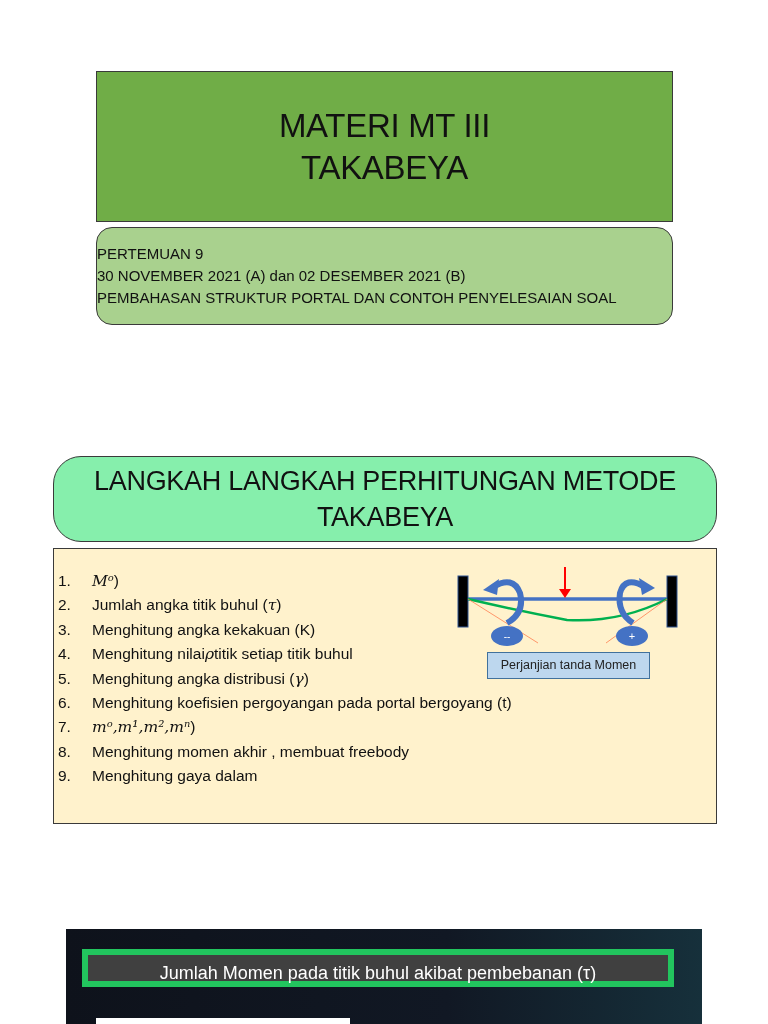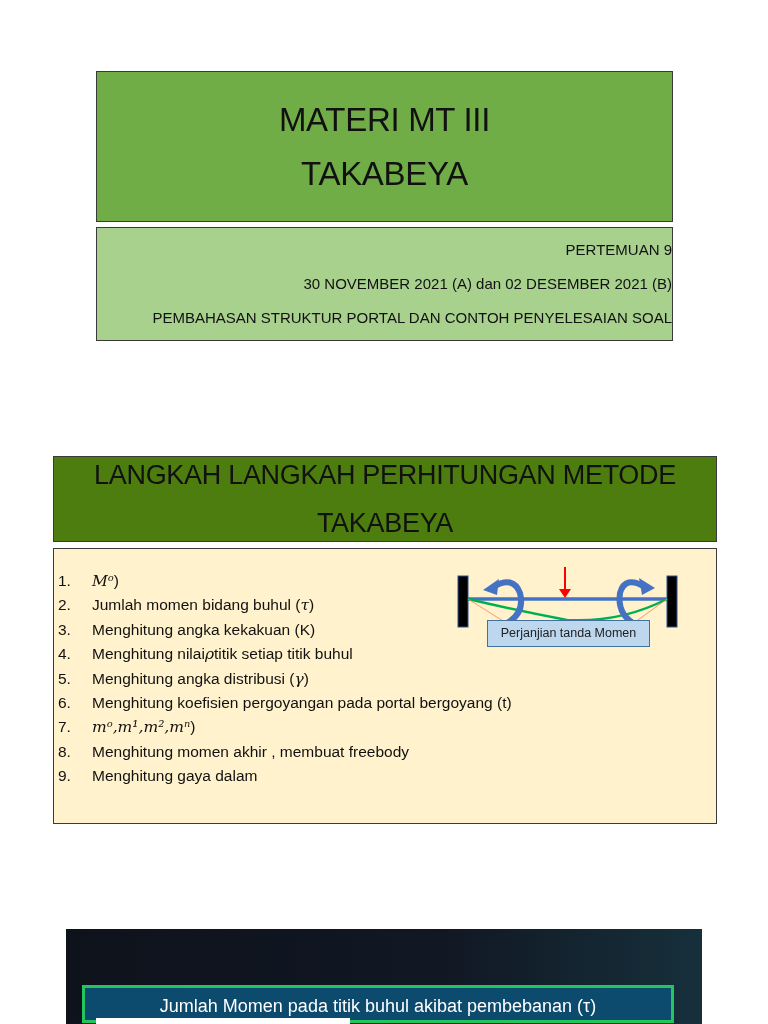--- a/index.html
+++ b/index.html
@@ -1,39 +1,39 @@
 <!DOCTYPE html>
 <html><head>
 <meta charset="utf-8">
 <style>
   html, body { margin:0; padding:0; }
   body { width:768px; height:1024px; background:#ffffff; position:relative; overflow:hidden;
          font-family:"Liberation Sans", sans-serif; color:#111; }
-  .box { position:absolute; box-sizing:border-box; border:1.5px solid #3a3a3a;gap:12px; }
+  .box { position:absolute; box-sizing:border-box; border:1.5px solid #3a3a3a; }
   #title-box { left:96px; top:71px; width:577px; height:151px; background:#70ad47;
                display:flex; flex-direction:column; align-items:center; justify-content:center; }
   #title-box .ln { font-size:33px; line-height:42px; letter-spacing:-0.3px; color:#111; font-weight:normal; }
-  #sub-box { left:96px; top:227px; width:577px; height:114px; background:#a9d18e;
-             display:flex; flex-direction:column; align-items:flex-end; justify-content:center; }
+  #sub-box { left:96px; top:227px; width:577px; height:98px; background:#a9d18e;
+             display:flex; flex-direction:column; align-items:flex-start; justify-content:center;border-radius:16px; }
   #sub-box .ln { font-size:15px; line-height:22px; color:#111; }
-  #steps-title { left:53px; top:456px; width:664px; height:86px; background:#4d7c0f;
-                 display:flex; flex-direction:column; align-items:center; justify-content:center; }
+  #steps-title { left:53px; top:456px; width:664px; height:86px; background:#86efac;
+                 display:flex; flex-direction:column; align-items:center; justify-content:center;border-radius:28px; }
   #steps-title .ln { font-size:27px; line-height:36px; letter-spacing:-0.3px; }
   #steps-box { left:53px; top:548px; width:664px; height:276px; background:#fff2cc; }
   #steps-list { position:absolute; left:4px; top:20px; margin:0; padding:0; list-style:none; }
   #steps-list li { font-size:15.5px; line-height:24.4px; display:flex; white-space:nowrap; }
   #steps-list li .num { width:34px; display:inline-block; }
   .math { font-family:"DejaVu Serif", serif; font-style:italic; }
   #diagram { position:absolute; left:455px; top:565px; width:230px; height:120px; }
-  #legend-label { position:absolute; left:487px; top:620px; width:163px; height:27px; box-sizing:border-box;
+  #legend-label { position:absolute; left:487px; top:652px; width:163px; height:27px; box-sizing:border-box;
                   background:#bdd7ee; border:1px solid #41719c; font-size:12.5px; line-height:25px; text-align:center; color:#222; }
   #dark-panel { position:absolute; left:66px; top:929px; width:636px; height:95px;
                 background:linear-gradient(90deg,#0e121b 0%, #111824 60%, #16303b 100%); }
   #blue-band { position:absolute; left:82px; top:949px; width:592px; height:38px; box-sizing:border-box;
-               background:#0c4a6e; border:3px solid #22c55e; color:#fff; font-size:18px; line-height:36px; text-align:center;margin-top:36px; }
+               background:#404040; border:6px solid #22c55e; color:#fff; font-size:18px; line-height:36px; text-align:center; }
   #white-card { position:absolute; left:96px; top:1018px; width:254px; height:10px; background:#ffffff; }
 </style>
 </head>
 <body>
 
 <div id="title-box" class="box">
   <div class="ln">MATERI MT III</div>
   <div class="ln">TAKABEYA</div>
 </div>
 
@@ -50,21 +50,21 @@
 
 <div id="steps-box" class="box">
   <ol id="steps-list">
     <li>
         <span class="num">1.</span>
         <span class="math">Mᵒ</span>
         <span>)</span>
       </li>
     <li>
         <span class="num">2.</span>
-        <span>Jumlah momen bidang buhul (</span>
+        <span>Jumlah angka titik buhul (</span>
         <span class="math">τ</span>
         <span>)</span>
       </li>
     <li>
         <span class="num">3.</span>
         <span>Menghitung angka kekakuan (K)</span>
         <span class="math"></span>
         <span></span>
       </li>
     <li>

